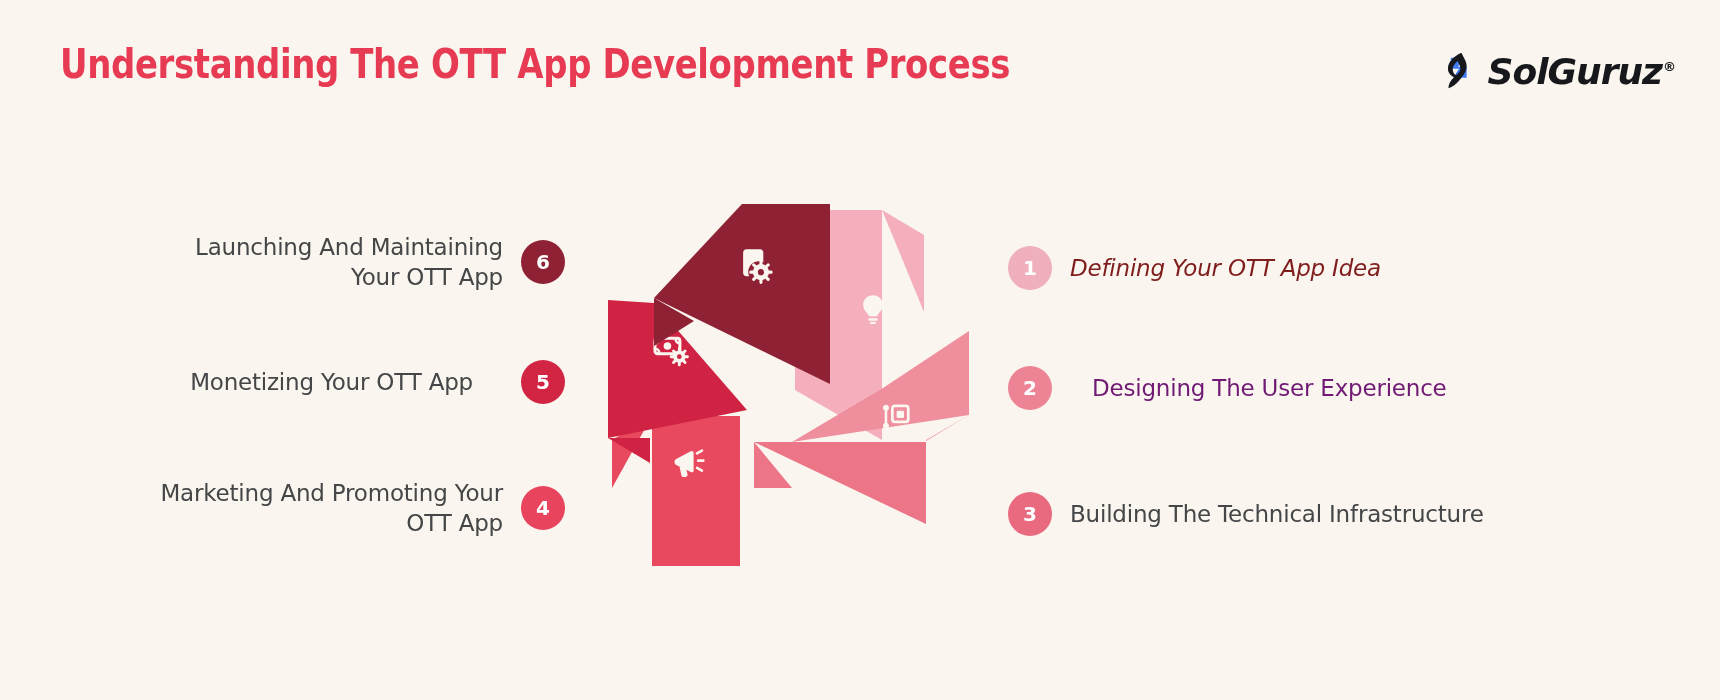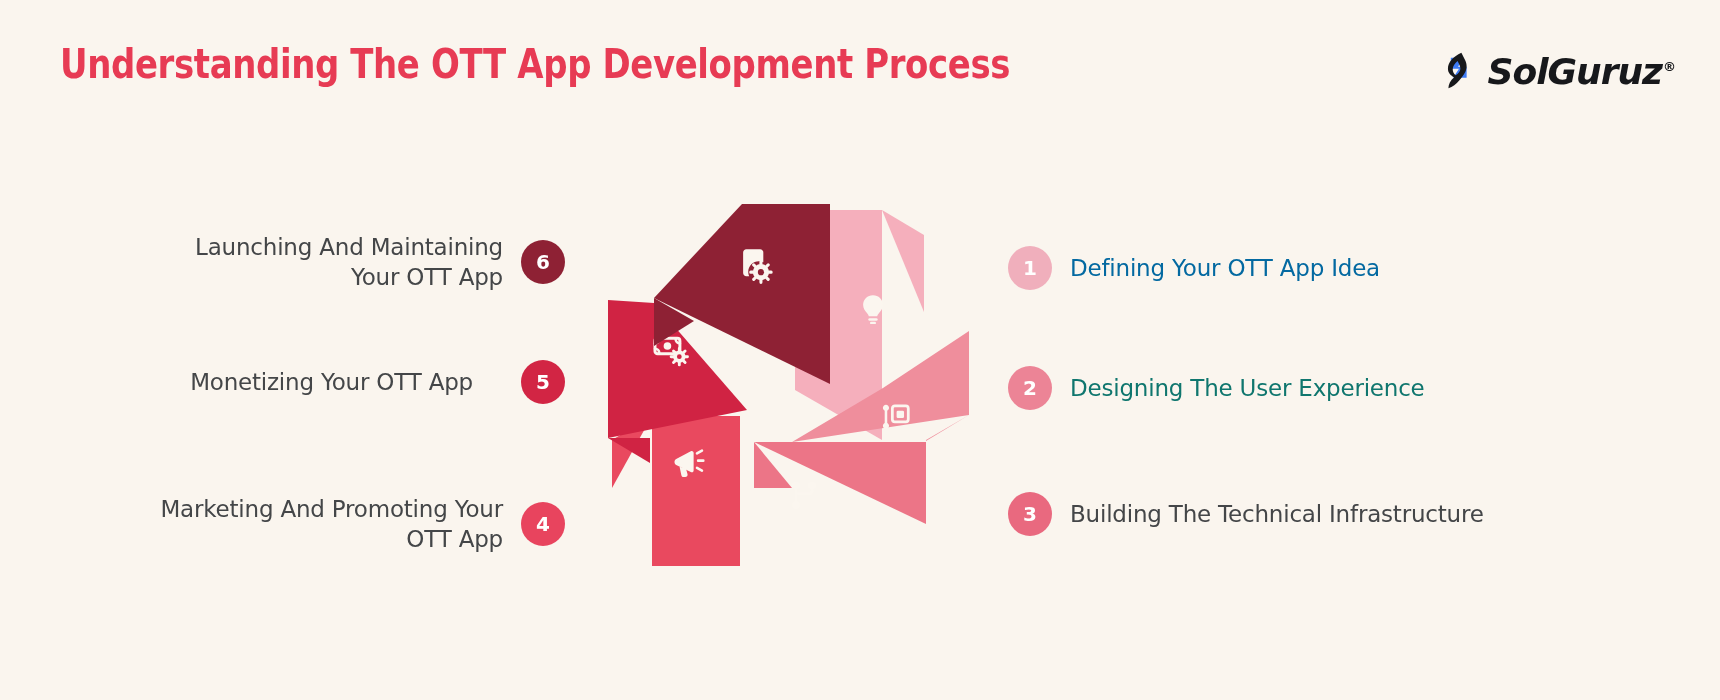--- a/index.html
+++ b/index.html
@@ -68,21 +68,21 @@
     width:44px;height:44px;border-radius:50%;
     display:flex;align-items:center;justify-content:center;
     color:#FFFFFF;font-size:20px;font-weight:bold;
     font-family:"DejaVu Sans", sans-serif;
     flex:0 0 auto;
   }
 
   .s1{top:246px;}
   .s2{top:366px;}
   .s3{top:492px;}
-  .s4{top:494px;}
+  .s4{top:478px;}
   .s5{top:360px;gap:48px;}
   .s6{top:232px;}
 
   
   .wheel{
     position:absolute;
     left:592px; top:188px;
     width:400px;height:390px;
   }
   .wheel svg{display:block;width:400px;height:390px;}
@@ -179,26 +179,26 @@
       <g>
         <polygon points="150,16 238,16 238,196 62,110" fill="#8E2134"></polygon>
         <polygon points="62,110 62,158 102,133" fill="#8E2134"></polygon>
         <use href="#ic-mobilegear" x="144" y="58" width="38" height="38"></use>
       </g>
     </svg>
   </div>
 
   <div class="step right s1">
     <div class="badge" style="background: rgb(240, 175, 188);">1</div>
-    <div class="step-label" style="color: #0369a1;">Defining Your OTT App Idea</div>
+    <div class="step-label" style="color: #7f1d1d; font-style: italic;">Defining Your OTT App Idea</div>
   </div>
 
   <div class="step right s2">
     <div class="badge" style="background: rgb(236, 132, 150);">2</div>
-    <div class="step-label" style="color: #0f766e;">Designing The User Experience</div>
+    <div class="step-label" style="color: #701a75; margin-left: 22px;">Designing The User Experience</div>
   </div>
 
   <div class="step right s3">
     <div class="badge" style="background: rgb(233, 105, 127);">3</div>
     <div class="step-label" style="color: rgb(68, 70, 72);">Building The Technical Infrastructure</div>
   </div>
 
   <div class="step left s4">
     <div class="step-label" style="color: rgb(68, 70, 72);">Marketing And Promoting Your
 OTT App</div>

